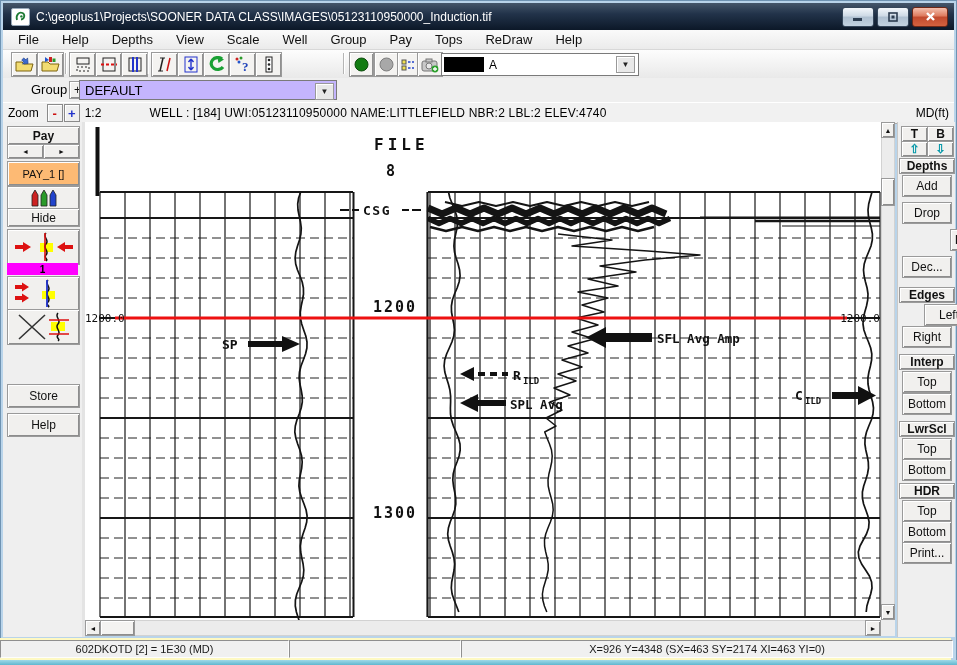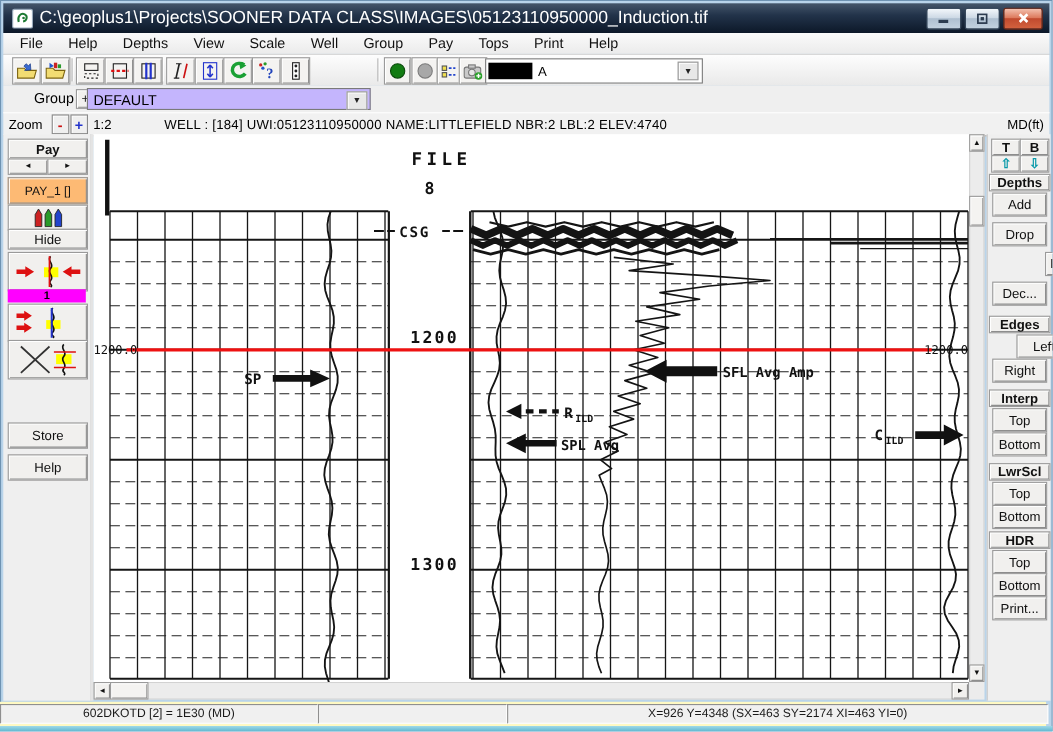--- a/index.html
+++ b/index.html
@@ -2,21 +2,21 @@
 <html><head>
 <meta charset="utf-8">
 <style>
   html,body{margin:0;padding:0;background:#cfe3f2;font-family:"Liberation Sans",sans-serif;}
   #win{position:relative;width:957px;height:665px;background:#b9d4ea;overflow:hidden;
        box-shadow:inset 0 0 0 1px #6f93b2;}
   .abs{position:absolute;}
   
   #titlebar{left:3px;top:3px;width:951px;height:27px;
     background:linear-gradient(180deg,#45566a 0%,#22334a 40%,#0c1828 100%);
-    display:flex;align-items:center;color:#fff;font-size:16px;}
+    display:flex;align-items:center;color:#fff;font-size:12px;}
   #appicon{width:17px;height:16px;background:#fff;border:1px solid #9ab;border-radius:2px;
     margin:0 6px 0 8px;display:flex;align-items:center;justify-content:center;}
   .capbtn{width:30px;height:18px;border:1px solid #35465a;border-radius:3px;margin-left:3px;
     background:linear-gradient(180deg,#f3f7fb 0%,#cdd9e5 45%,#aebfd0 50%,#c3d2e0 100%);
     display:flex;align-items:center;justify-content:center;cursor:default;}
   #closebtn{background:linear-gradient(180deg,#f3c0ae 0%,#dd7a5d 45%,#c14a2e 50%,#d3623f 100%);
     border:1px solid #6e2817;width:34px;}
   
   #menubar{left:3px;top:30px;width:951px;height:20px;background:linear-gradient(180deg,#fafafa,#ebebeb);
     display:flex;align-items:center;padding-left:12px;box-sizing:border-box;border-bottom:1px solid #d8d8d8;}
@@ -103,21 +103,21 @@
   <div id="menubar" class="abs">
     <span class="menuitem">File</span>
     <span class="menuitem">Help</span>
     <span class="menuitem">Depths</span>
     <span class="menuitem">View</span>
     <span class="menuitem">Scale</span>
     <span class="menuitem">Well</span>
     <span class="menuitem">Group</span>
     <span class="menuitem">Pay</span>
     <span class="menuitem">Tops</span>
-    <span class="menuitem">Print</span>
+    <span class="menuitem">ReDraw</span>
     <span class="menuitem">Help</span>
   </div>
 
   <div id="toolbar" class="abs">
     <div class="tbtn" style="left:8px">
       <svg width="19" height="17" viewBox="0 0 19 17">
           <path d="M1 15 L1 6 H7 L9 8 H18 L16 15 Z" fill="#f2dc72" stroke="#7c6410"></path>
           <path d="M10 1 L14 5 H11.5 V8 H8.5 V5 H6 Z" fill="#3a6ad0" stroke="#1c3c86" stroke-width="0.6" transform="rotate(130 10 5)"></path>
         </svg>
     </div>

